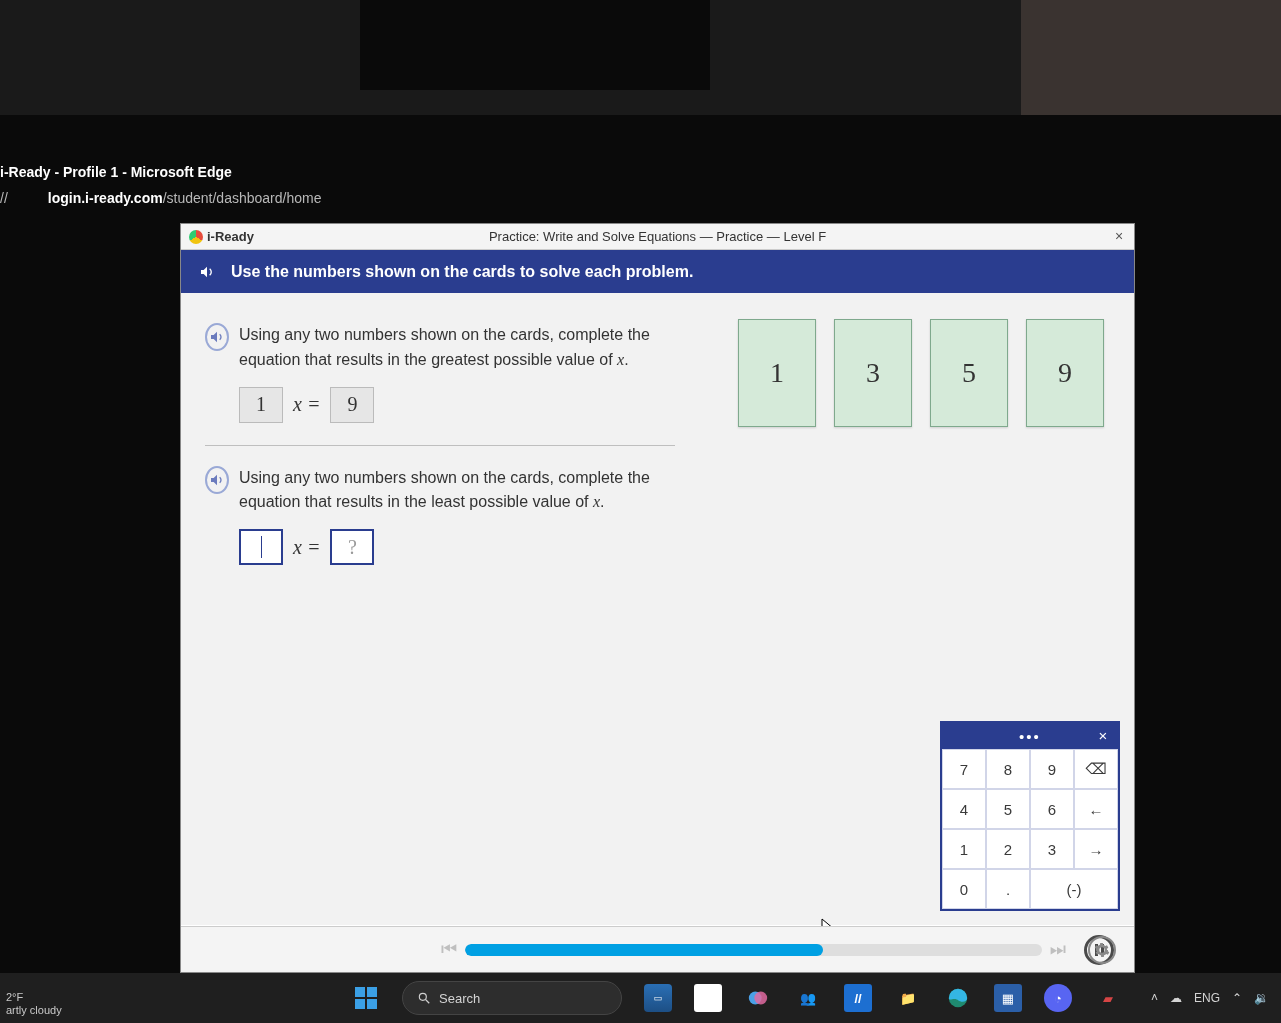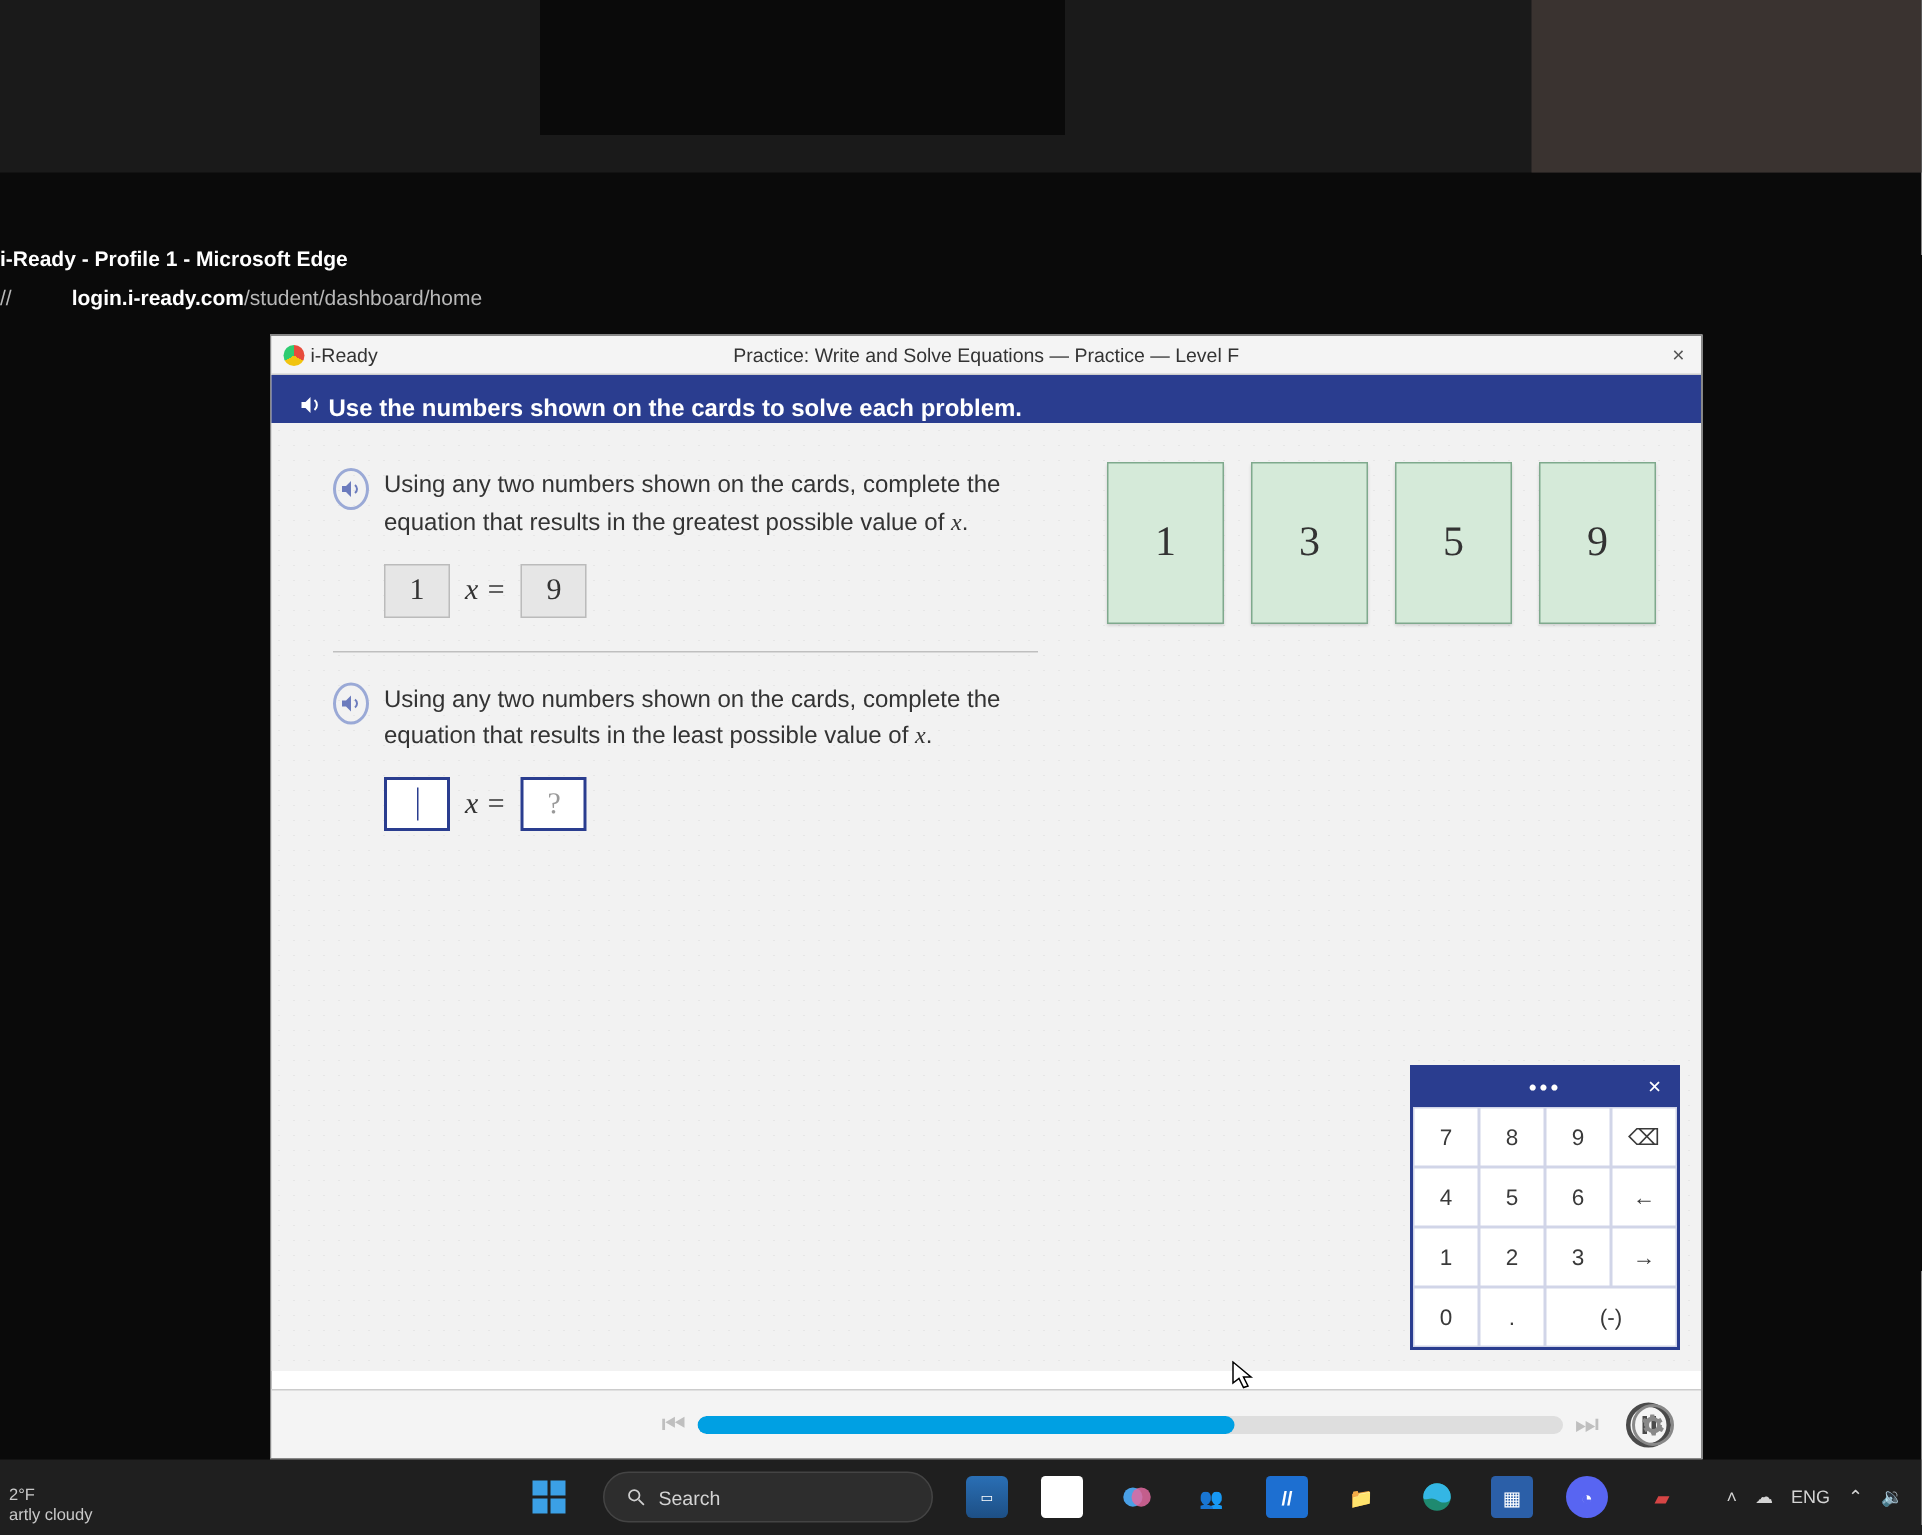--- a/index.html
+++ b/index.html
@@ -17,37 +17,37 @@
 
   .app-window {
     position:absolute; top:223px; left:180px; width:955px; height:750px;
     background:#fff; border:1px solid #888;
   }
   .titlebar {
     height:26px; background:#f4f4f4; border-bottom:1px solid #ccc;
     display:flex; align-items:center; font-size:13px; color:#333;
     position:relative;
   }
-  .titlebar .brand { display:flex; align-items:center; gap:4px; padding:0 8px; font-weight:normal; }
+  .titlebar .brand { display:flex; align-items:center; gap:4px; padding:0 8px; font-weight:bold; }
   .titlebar .brand .logo { width:14px; height:14px; position:relative; }
   .titlebar .brand .logo::before { content:""; position:absolute; inset:0; border-radius:50%; background:conic-gradient(#e74c3c 0 120deg,#f1c40f 120deg 240deg,#2ecc71 240deg 360deg); }
   .titlebar .title { position:absolute; left:50%; transform:translateX(-50%); }
   .titlebar .close { position:absolute; right:6px; top:3px; width:18px; height:18px; color:#555; cursor:pointer; display:flex; align-items:center; justify-content:center; font-size:14px; }
 
   .instruction-bar {
-    background:#2a3d8f; color:#fff; height:32px; display:flex; align-items:flex-end;
-    padding:0 14px; gap:0; font-size:16px; font-weight:bold;
+    background:#2a3d8f; color:#fff; height:43px; display:flex; align-items:center;
+    padding:0 14px; gap:12px; font-size:16px; font-weight:bold;
   }
 
   .content {
     position:relative; height:calc(100% - 26px - 44px - 46px);
     background:#f2f2f2;
     background-image:radial-gradient(circle,#d9d9d9 0.6px,transparent 0.6px);
     background-size:10px 10px;
-    padding:20px 41px;
+    padding:20px 24px;
   }
   .content .left-col { width:470px; }
 
   .problem { display:flex; gap:10px; padding:10px 0 22px 0; }
   .problem + .problem { border-top:1px solid #bfbfbf; padding-top:20px; }
   .ptext { font-size:16px; color:#333; line-height:1.55; }
   .varx { font-style:italic; font-family:"Times New Roman",serif; }
 
   .eqrow { display:flex; align-items:center; gap:8px; margin-top:14px; }
   .slot {

